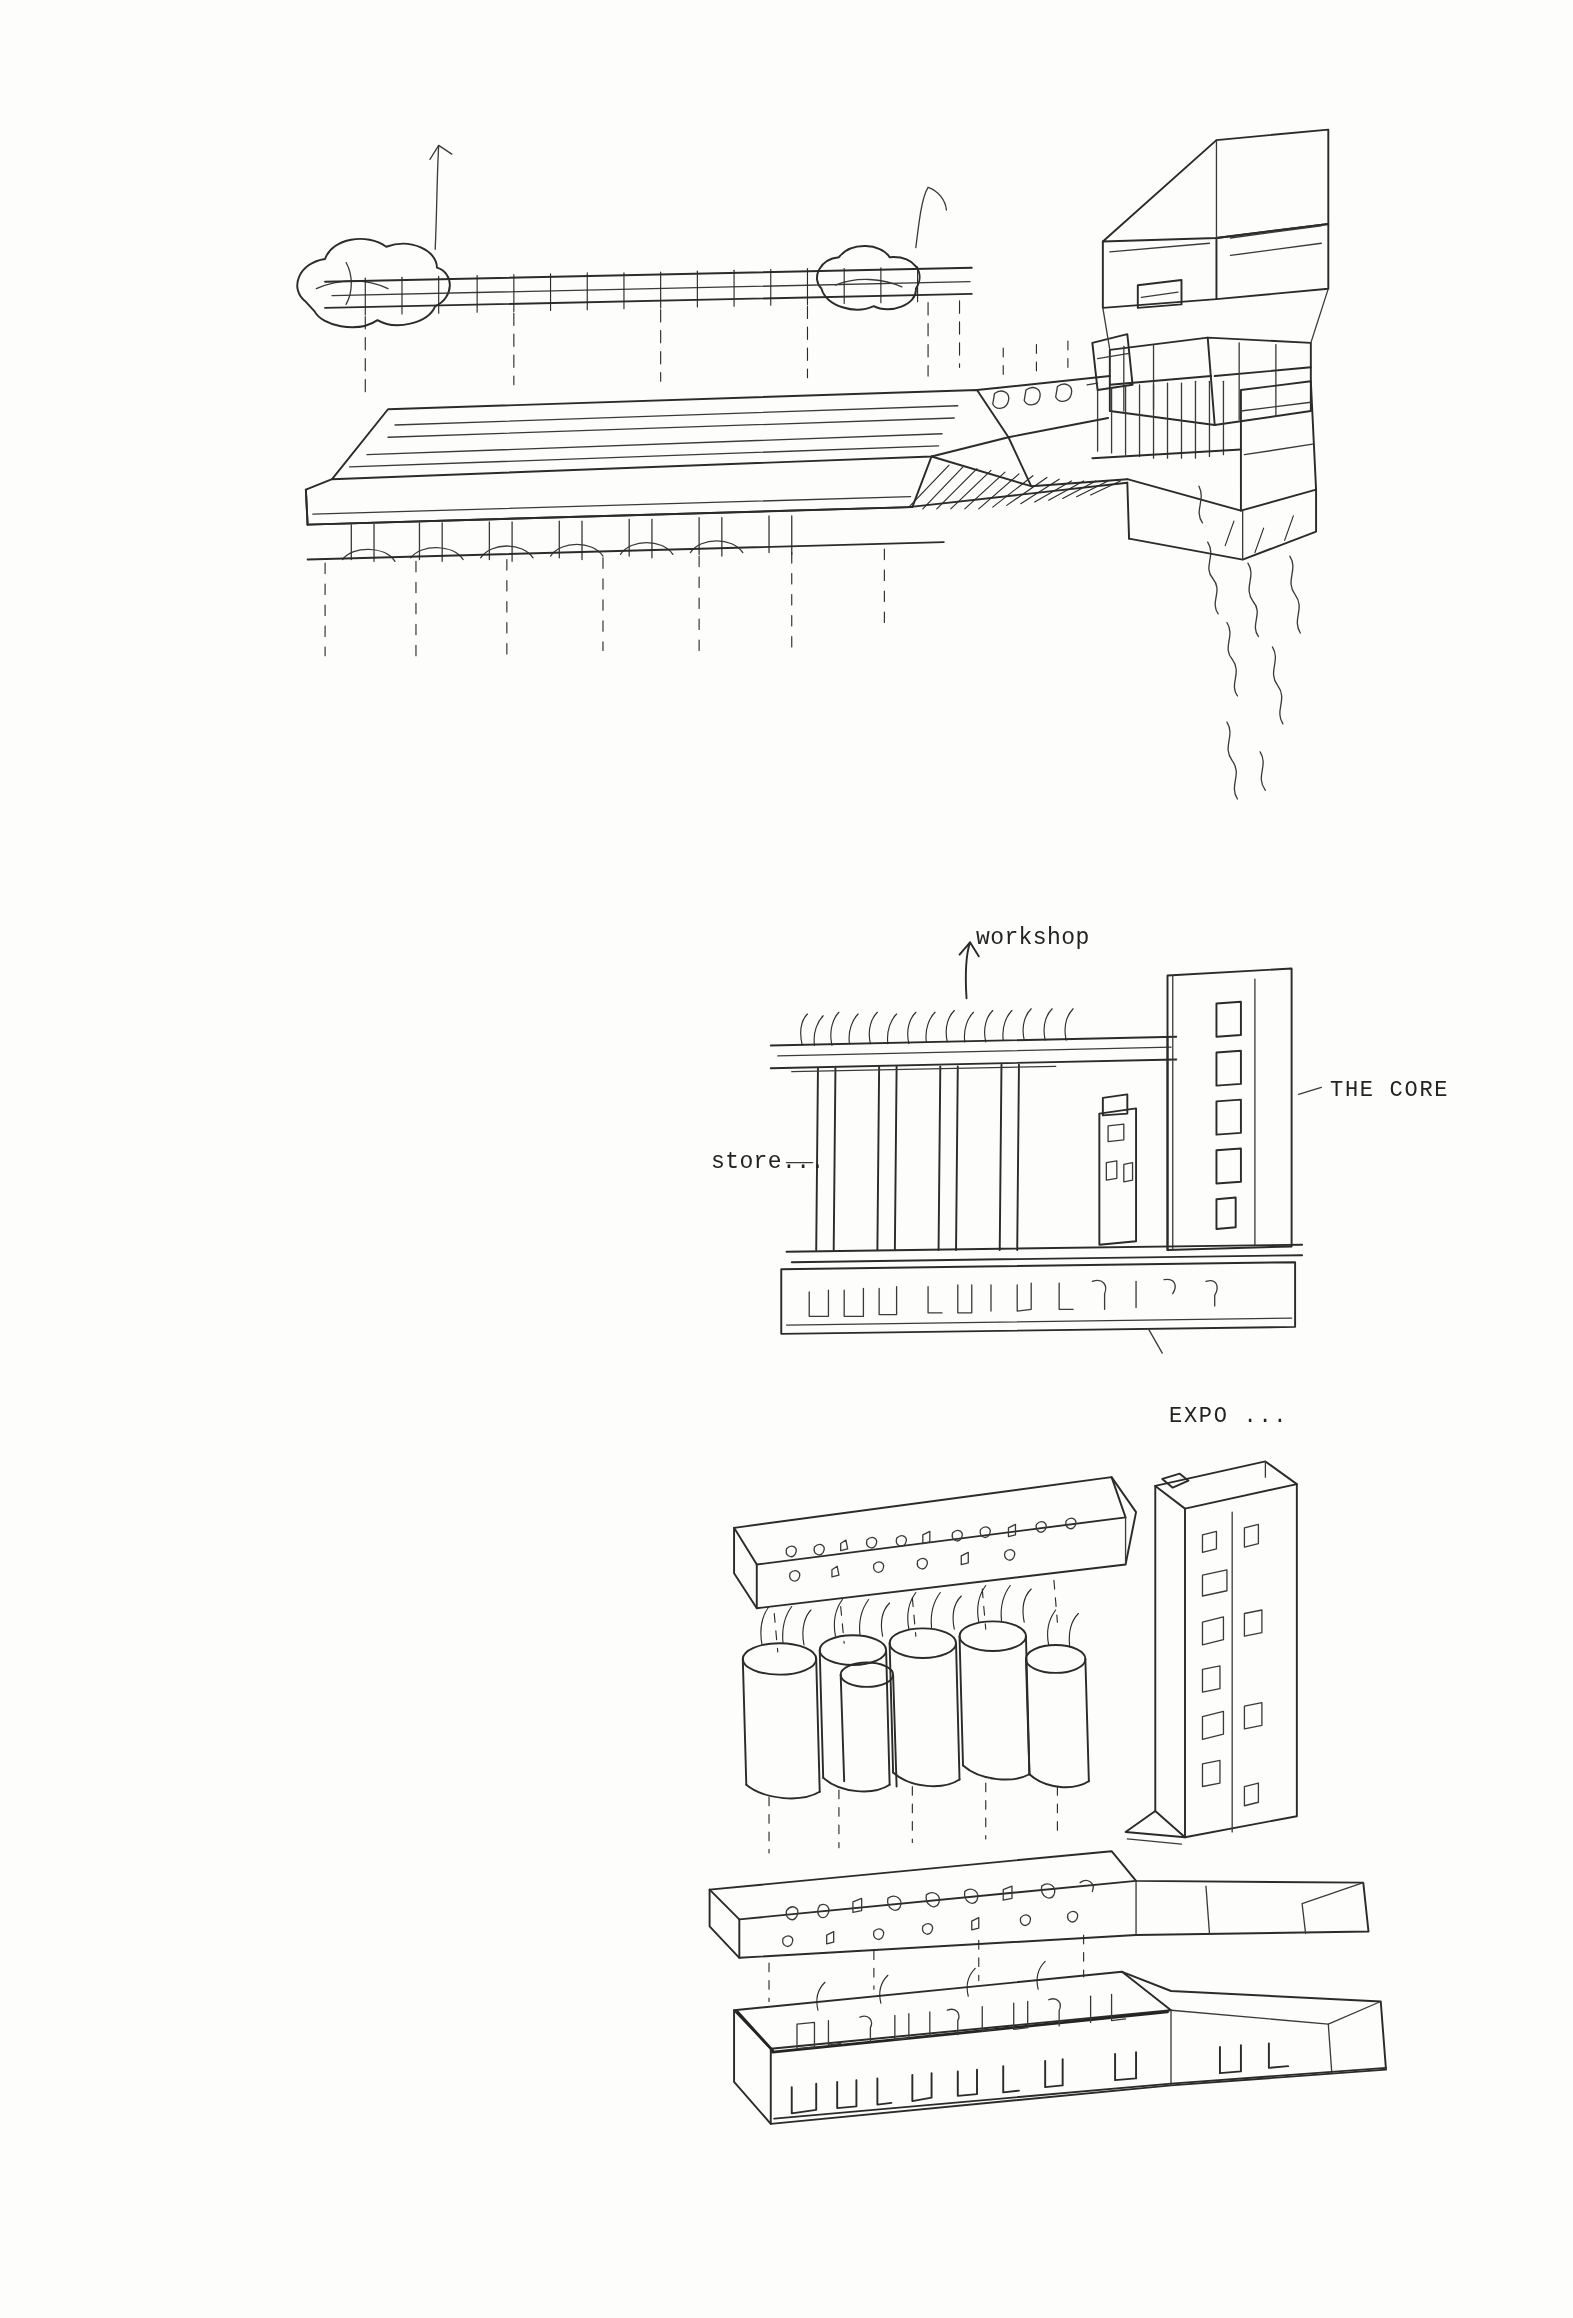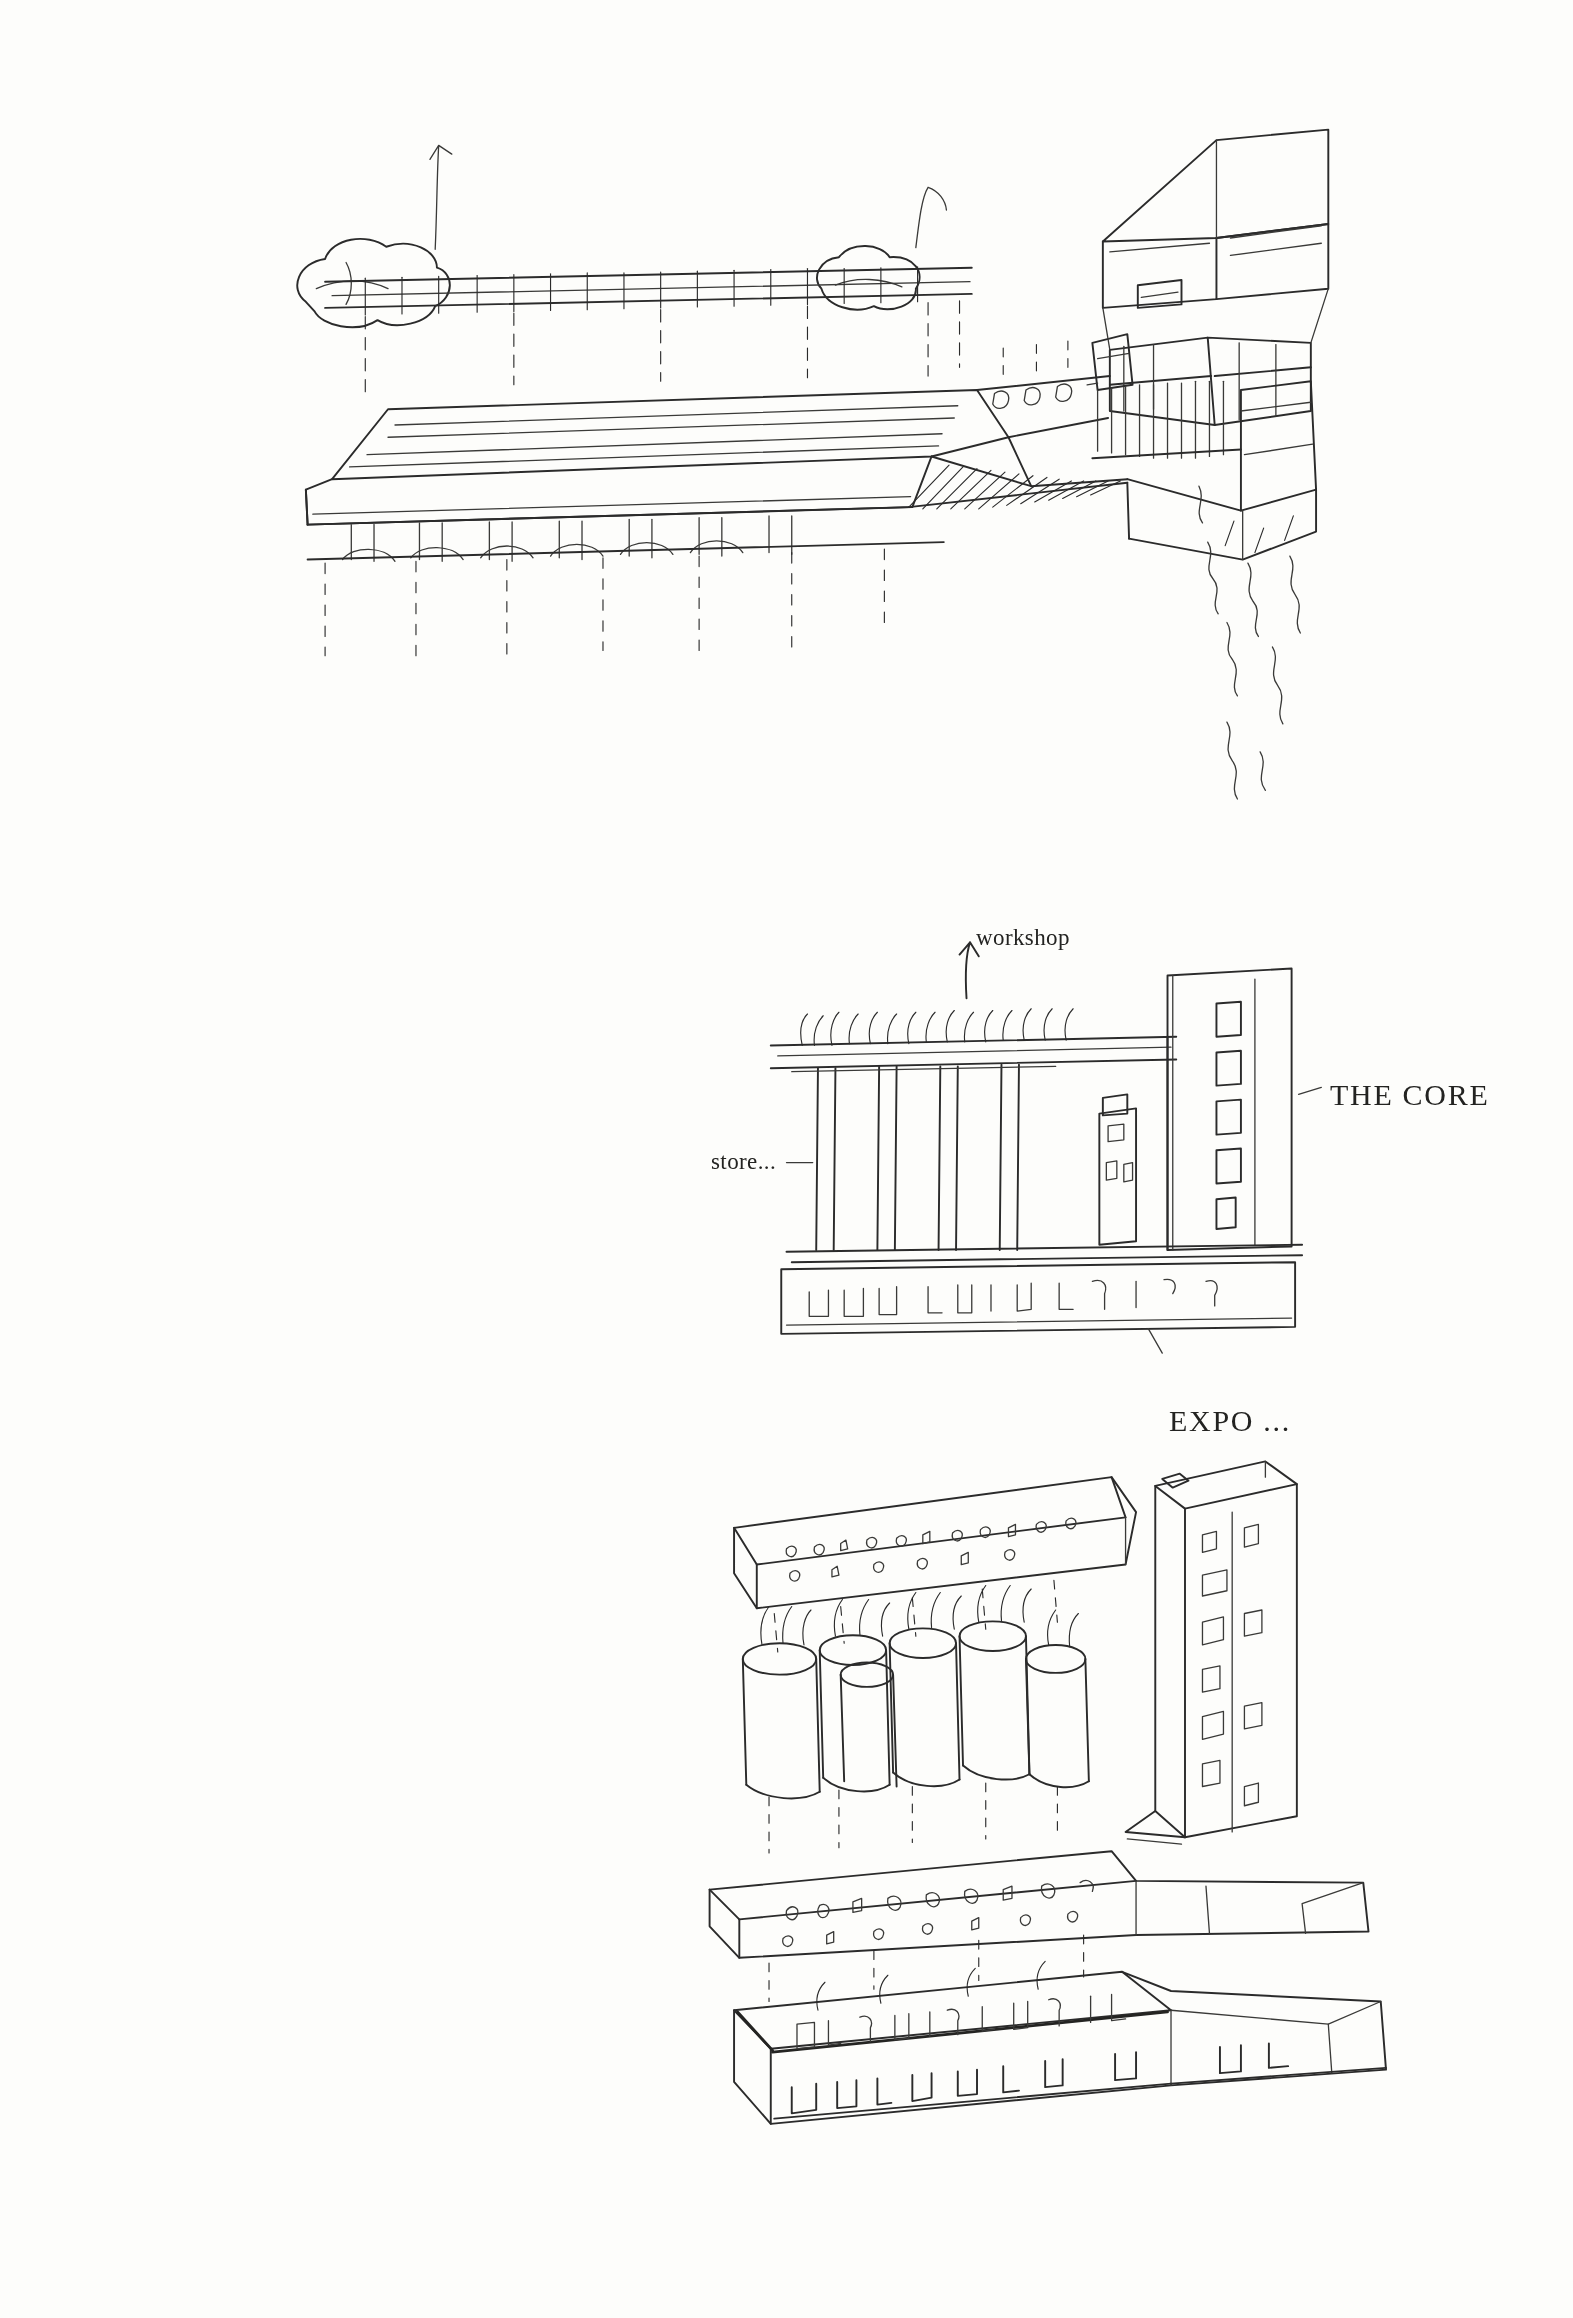--- a/index.html
+++ b/index.html
@@ -48,31 +48,31 @@
     stroke-linejoin: round;
   }
   .hatch {
     fill: none;
     stroke: #2b2b2b;
     stroke-width: 1.3;
     stroke-linecap: round;
   }
   .label {
     position: absolute;
-    font-family: Liberation Serif, serif;
+    font-family: Liberation Mono, monospace;
     color: #232321;
     white-space: nowrap;
     letter-spacing: 0.4px;
   }
   .label-hand {
     font-size: 23px;
     font-weight: 400;
   }
   .label-caps {
-    font-size: 30px;
+    font-size: 22px;
     letter-spacing: 1.7px;
   }
 </style>
 </head>
 <body>
 
 <div id="sheet">
 
   <svg class="sketch" viewBox="0 0 1800 2653" xmlns="http://www.w3.org/2000/svg">
 

